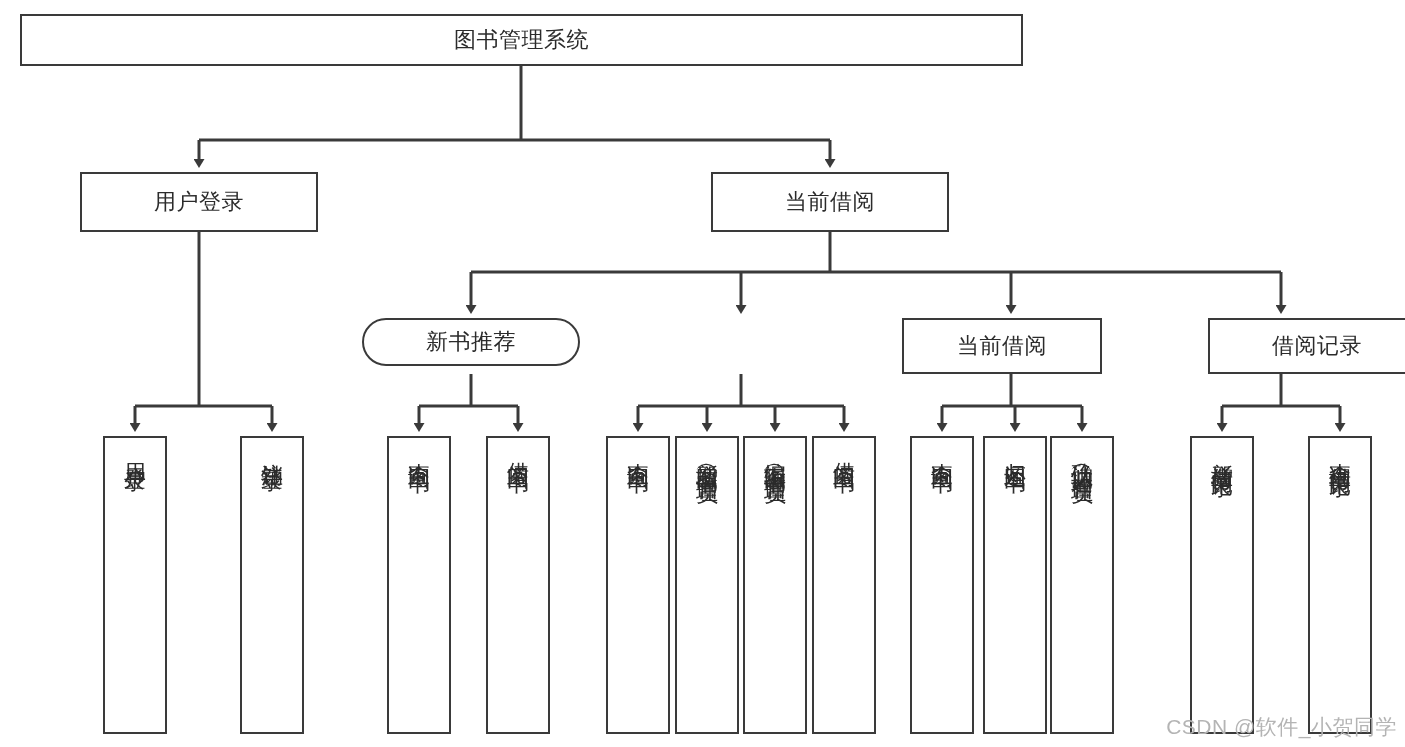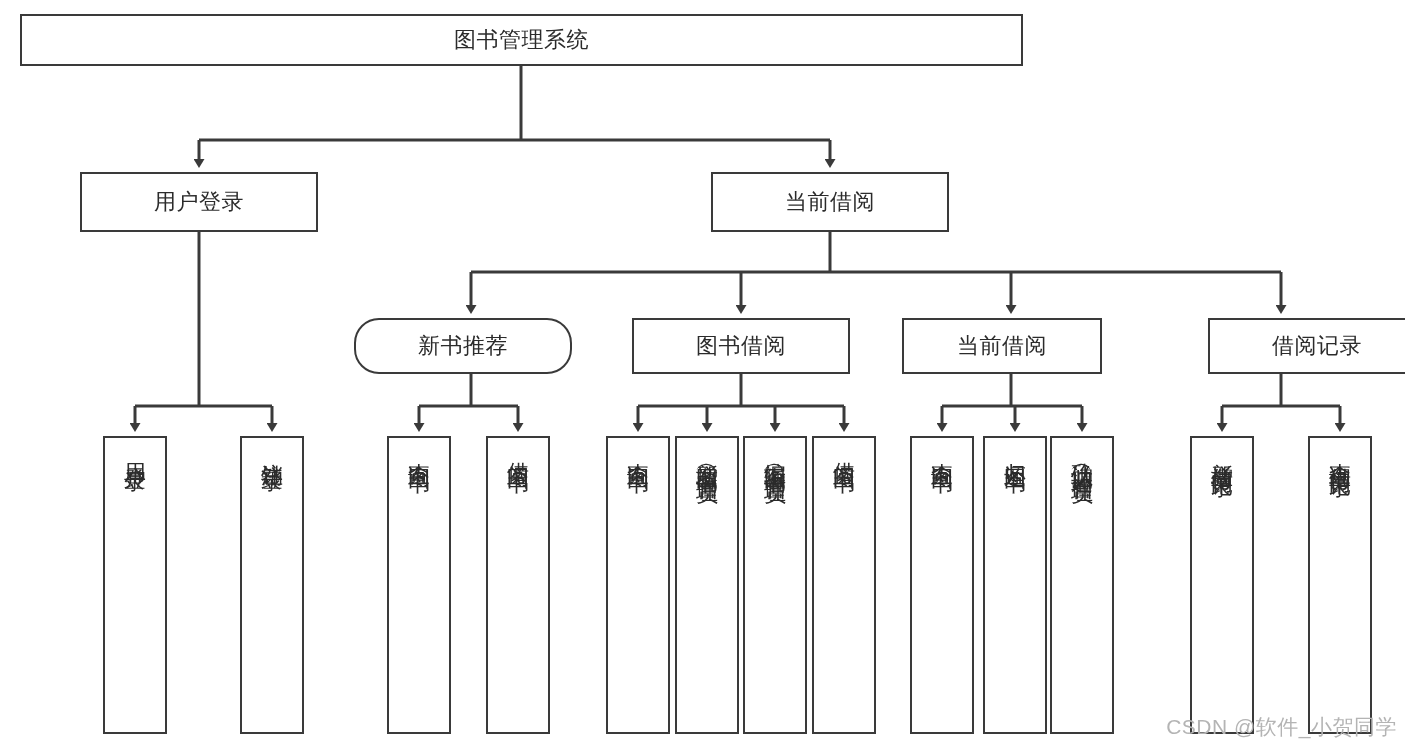--- a/index.html
+++ b/index.html
@@ -139,25 +139,22 @@
     <span class="node-label">图书管理系统</span>
   </div>
 
   <div class="node horiz" style="left:80px; top:172px; width:238px; height:60px;">
     <span class="node-label">用户登录</span>
   </div>
   <div class="node horiz" style="left:711px; top:172px; width:238px; height:60px;">
     <span class="node-label">当前借阅</span>
   </div>
 
-  <div class="node horiz" style="left:354px; top:318px; width:218px; height:56px;border-radius:25px;">
+  <div class="node horiz" style="left:362px; top:318px; width:218px; height:48px;border-radius:25px;">
     <span class="node-label">新书推荐</span>
-  </div>
-  <div class="node horiz" style="left:632px; top:318px; width:218px; height:56px;">
-    <span class="node-label">图书借阅</span>
   </div>
   <div class="node horiz" style="left:902px; top:318px; width:200px; height:56px;">
     <span class="node-label">当前借阅</span>
   </div>
   <div class="node horiz" style="left:1208px; top:318px; width:218px; height:56px;">
     <span class="node-label">借阅记录</span>
   </div>
 
   <div class="node vert" style="left:103px; top:436px; width:64px; height:298px;">
     <span class="node-label">用户登录</span>

